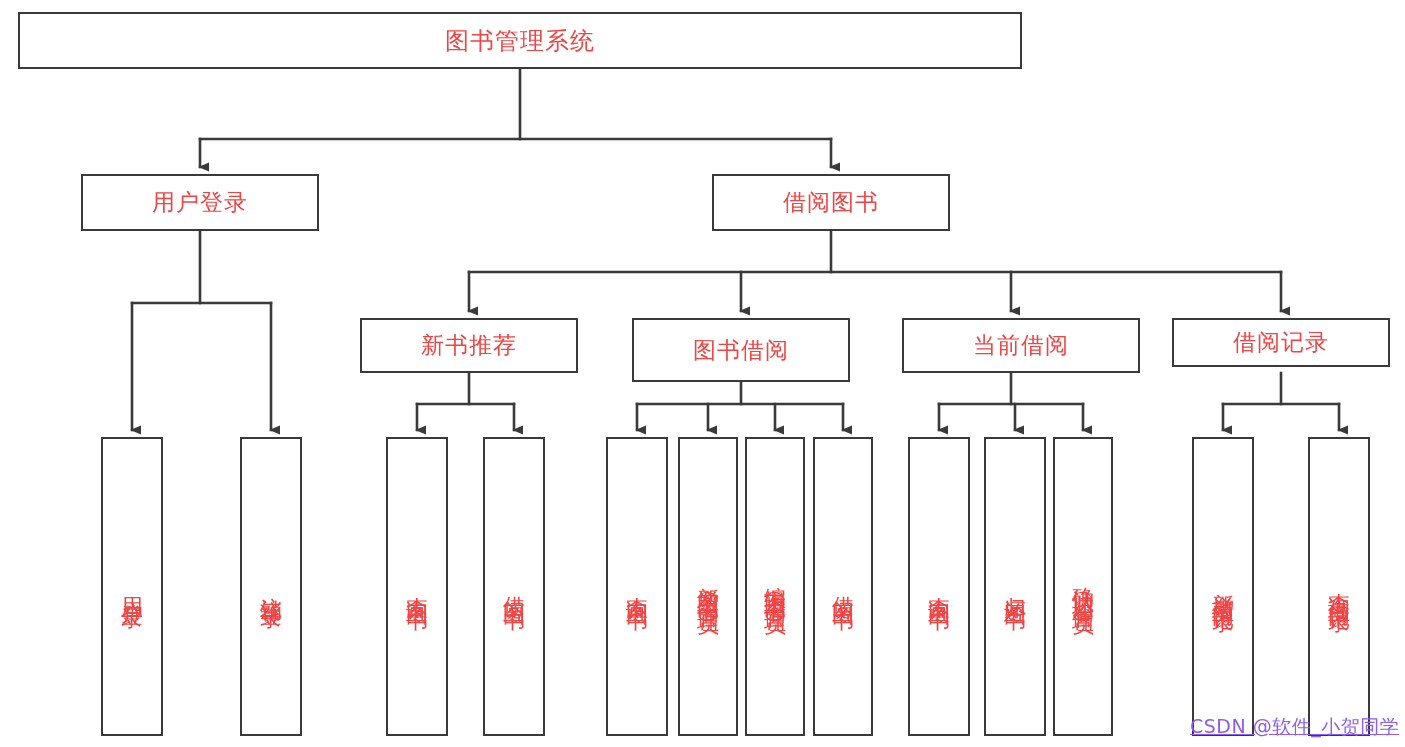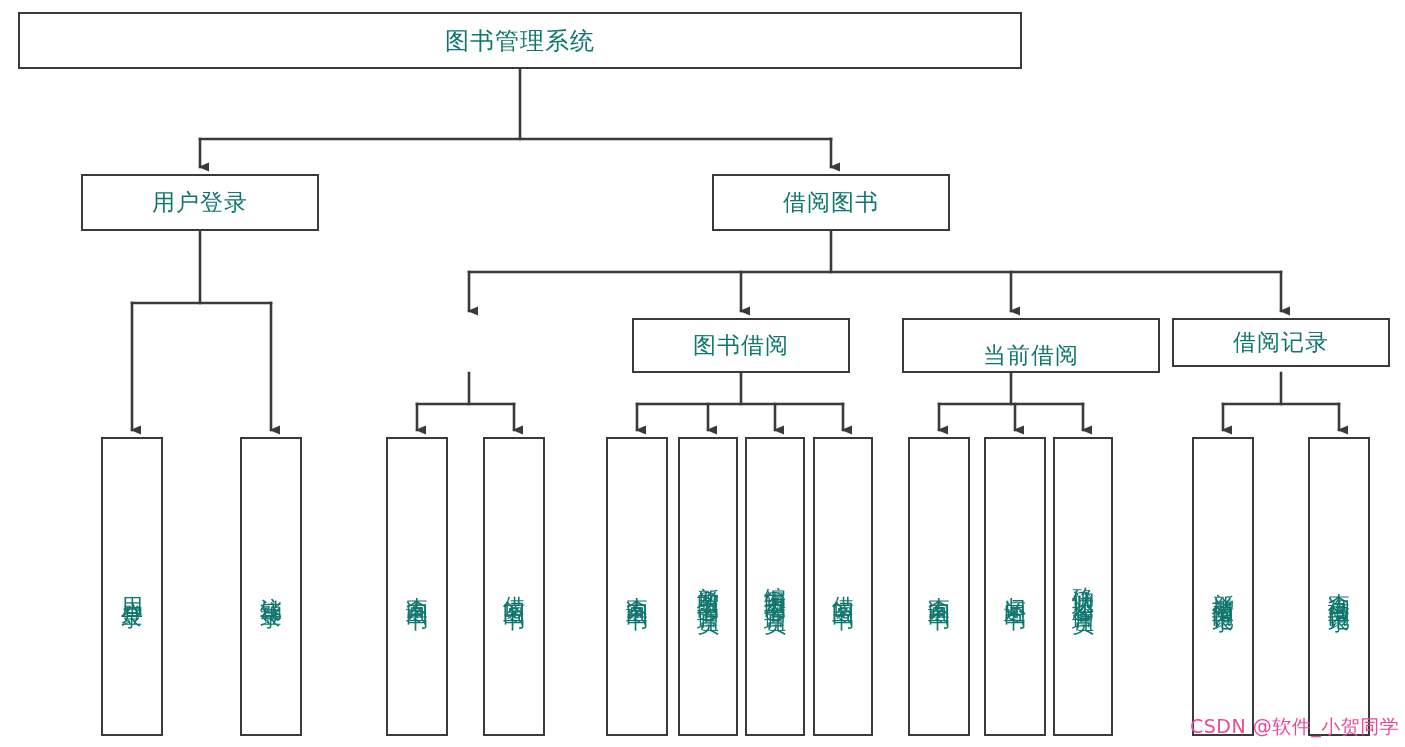--- a/index.html
+++ b/index.html
@@ -26,21 +26,21 @@
     pointer-events: none;
   }
   .node {
     position: absolute;
     box-sizing: border-box;
     border: 2.5px solid #3a3a3a;
     background: #ffffff;
     display: flex;
     align-items: center;
     justify-content: center;
-    color: #0f766e;
+    color: #ef4444;
   }
   .node.horiz {
     font-size: 23px;
     letter-spacing: 1px;
   }
   .node.vert {
     font-size: 22px;
   }
   .node.vert .vtext {
     writing-mode: vertical-rl;
@@ -49,23 +49,24 @@
     line-height: 1;
     white-space: nowrap;
   }
   .node.title {
     font-size: 24px;
     letter-spacing: 1px;
   }
   .watermark {
     position: absolute;
     font-size: 19px;
-    color: #ec4899;
+    color: #8b5cf6;
     white-space: nowrap;
     letter-spacing: 0.5px;
+    text-decoration: underline;
   }
 </style>
 </head>
 <body>
 
 <div id="canvas">
 
   <svg id="wires" viewBox="0 0 1405 747" xmlns="http://www.w3.org/2000/svg">
     <defs>
       <marker id="arrow" viewBox="0 0 12 12" refX="6" refY="10" markerWidth="11" markerHeight="11" orient="auto-start-reverse" markerUnits="userSpaceOnUse">
@@ -120,24 +121,27 @@
     <span>图书管理系统</span>
   </div>
 
   <div class="node horiz" style="left:81px; top:174px; width:238px; height:57px;">
     <span>用户登录</span>
   </div>
   <div class="node horiz" style="left:712px; top:174px; width:238px; height:57px;">
     <span>借阅图书</span>
   </div>
 
-  <div class="node horiz" style="left:632px; top:318px; width:218px; height:55px;">
+  <div class="node horiz" style="left:360px; top:318px; width:218px; height:55px;">
+    <span>新书推荐</span>
+  </div>
+  <div class="node horiz" style="left:632px; top:318px; width:218px; height:64px;">
     <span>图书借阅</span>
   </div>
-  <div class="node horiz" style="left:902px; top:318px; width:258px; height:55px;align-items:flex-end;">
+  <div class="node horiz" style="left:902px; top:318px; width:238px; height:55px;">
     <span>当前借阅</span>
   </div>
   <div class="node horiz" style="left:1172px; top:318px; width:218px; height:49px;">
     <span>借阅记录</span>
   </div>
 
   <div class="node vert" style="left:101px; top:437px; width:62px; height:299px;">
     <span class="vtext">用户登录</span>
   </div>
   <div class="node vert" style="left:240px; top:437px; width:62px; height:299px;">

